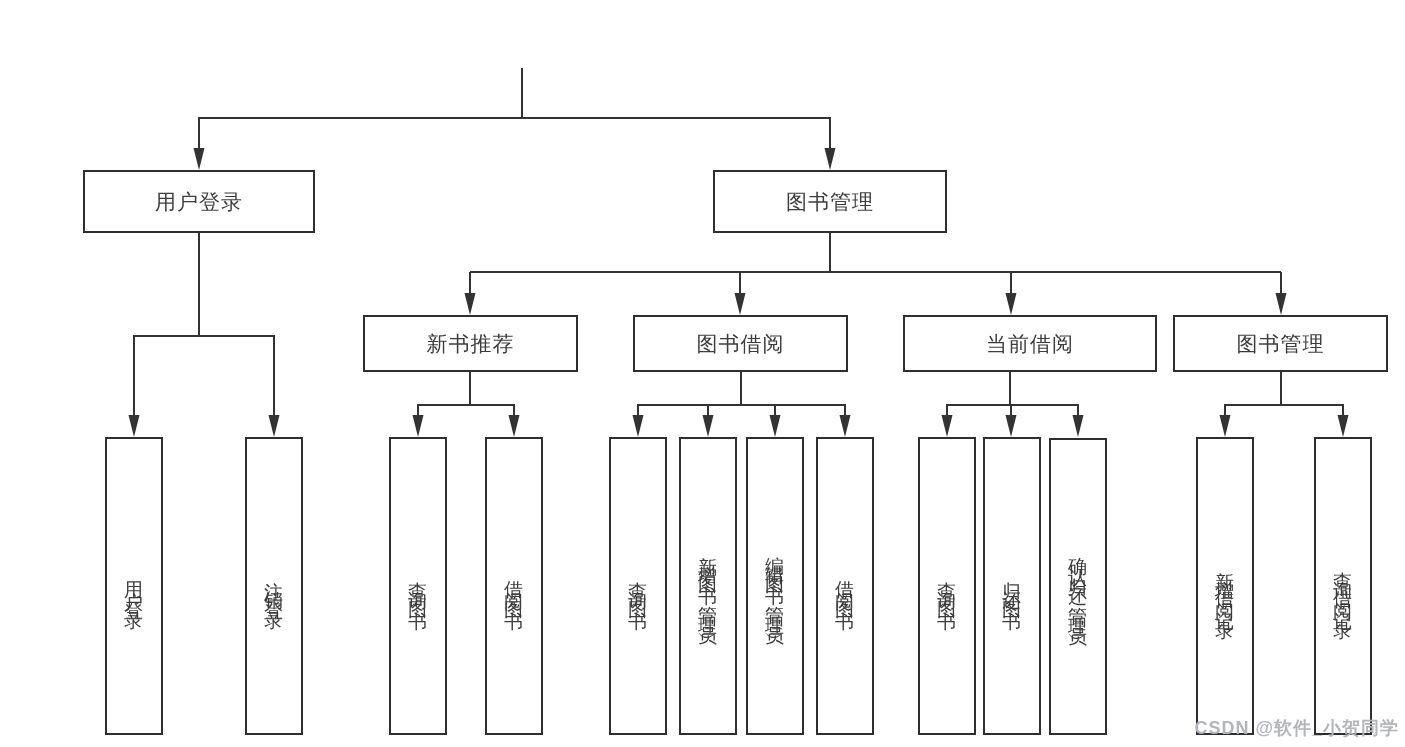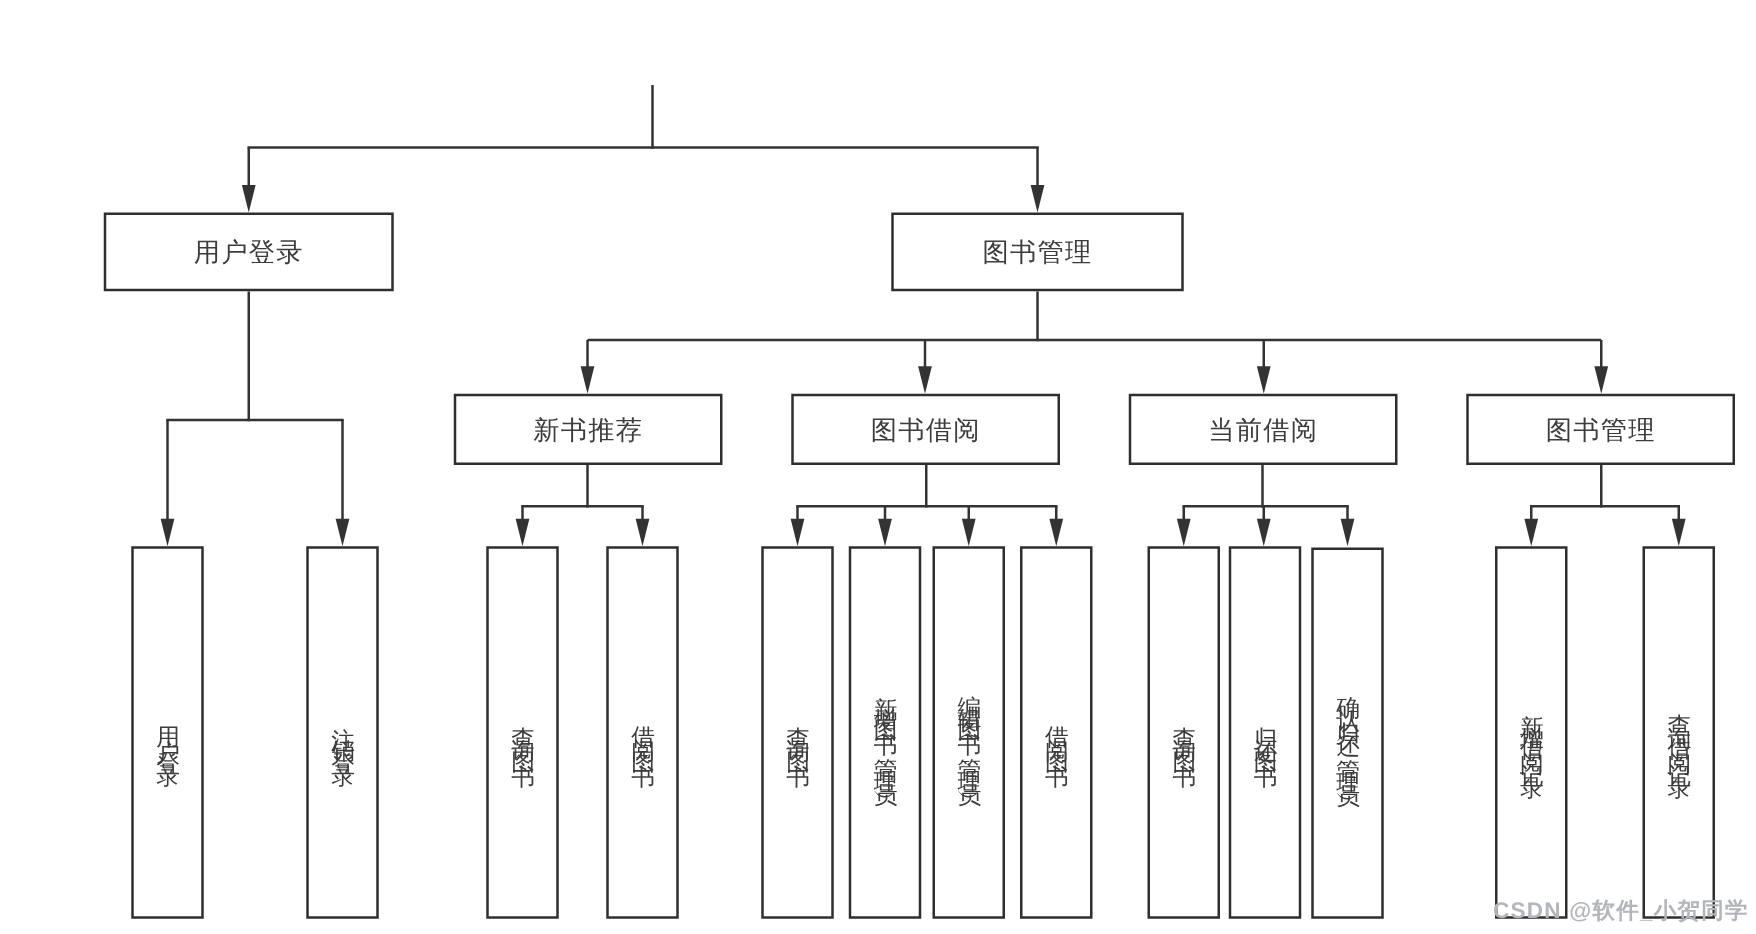--- a/index.html
+++ b/index.html
@@ -129,21 +129,21 @@
       <polygon points="1337.5,415 1348.5,415 1343,437"></polygon>
     </g>
   </svg>
 
 
   <div class="hbox" style="left:83px;top:170px;width:232px;height:63px">用户登录</div>
   <div class="hbox" style="left:713px;top:170px;width:234px;height:63px">图书管理</div>
 
   <div class="hbox" style="left:363px;top:315px;width:215px;height:57px">新书推荐</div>
   <div class="hbox" style="left:633px;top:315px;width:215px;height:57px">图书借阅</div>
-  <div class="hbox" style="left:903px;top:315px;width:215px;height:57px">当前借阅</div>
+  <div class="hbox" style="left:903px;top:315px;width:254px;height:57px">当前借阅</div>
   <div class="hbox" style="left:1173px;top:315px;width:215px;height:57px">图书管理</div>
 
   <div class="vbox" style="left:105px;top:437px;width:58px;height:298px">
     <span class="vtext">用户登录</span>
   </div>
   <div class="vbox" style="left:245px;top:437px;width:58px;height:298px">
     <span class="vtext">注销登录</span>
   </div>
 
   <div class="vbox" style="left:389px;top:437px;width:58px;height:298px">

